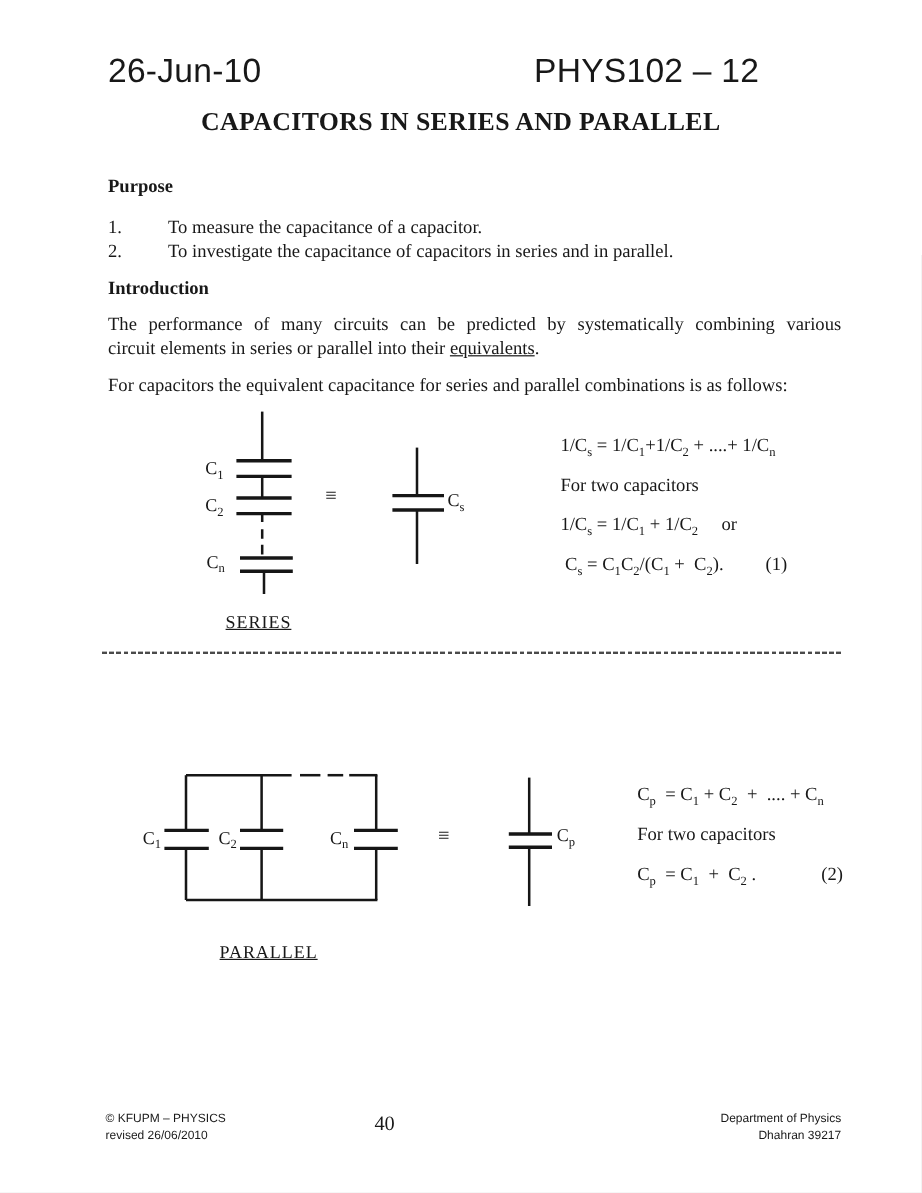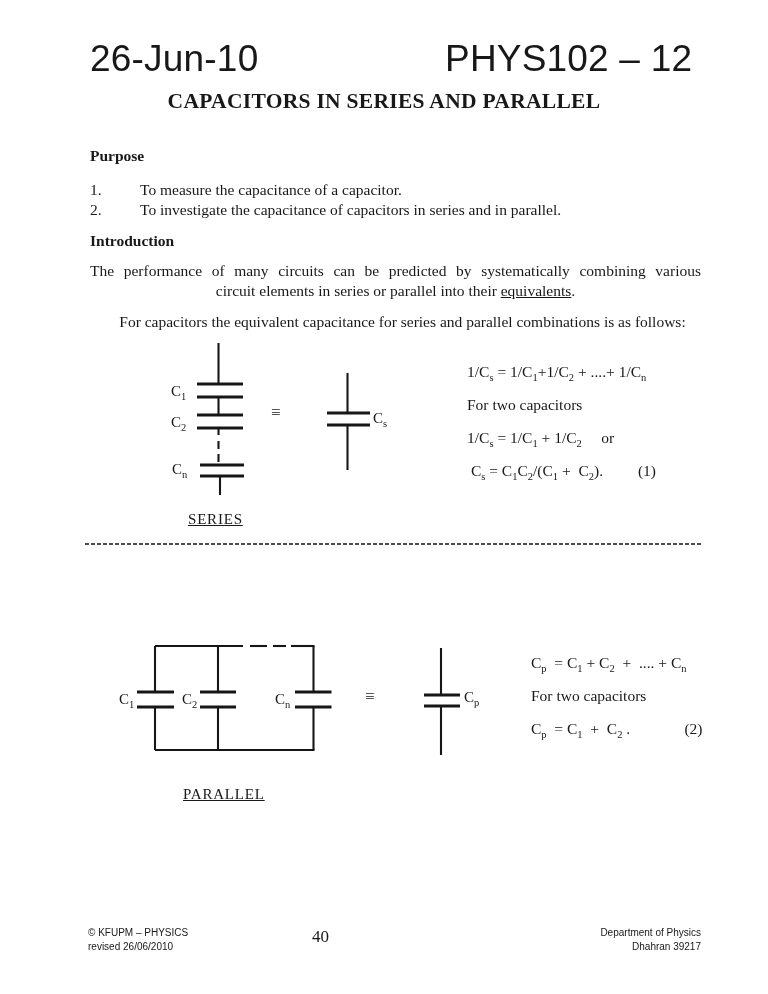--- a/index.html
+++ b/index.html
@@ -3,25 +3,25 @@
 <meta charset="utf-8">
 <style>
   html,body { margin:0; padding:0; background:#e8e8e8; }
   .page {
     position:relative; width:768px; height:994px; background:#ffffff;
     font-family:"Liberation Serif","DejaVu Serif",serif; color:#181818;
     overflow:hidden; margin:0 auto;
   }
   .abs { position:absolute; }
   .sans { font-family:"Liberation Sans","DejaVu Sans",sans-serif; }
-  .hdr { font-size:37px; line-height:33px; letter-spacing:0.2px; }
+  .hdr { font-size:28px; line-height:33px; letter-spacing:0.2px; }
   .title { left:0; width:768px; top:89px; text-align:center;
            font-size:21.5px; font-weight:bold; letter-spacing:0.3px; }
   .h2 { font-size:15.5px; font-weight:bold; }
-  .body-text { font-size:15.5px; line-height:19.5px;text-align:center; }
+  .body-text { font-size:15.5px; line-height:19.5px; }
   .list-row { display:flex; font-size:15.5px; line-height:19.5px; }
   .list-num { width:50px; flex:0 0 50px; }
   .justify-line { text-align:justify; text-align-last:justify; }
   .underlined { text-decoration:underline; }
   .eq { font-size:15.5px; white-space:pre; }
   .eq sub, .clabel sub { font-size:10.5px; line-height:0; }
   .clabel { font-size:15px; white-space:pre; }
   .equiv { font-size:17px; line-height:17px; }
   .caption { font-size:15px; letter-spacing:0.8px;text-decoration:underline; }
   .divider { height:2px;

